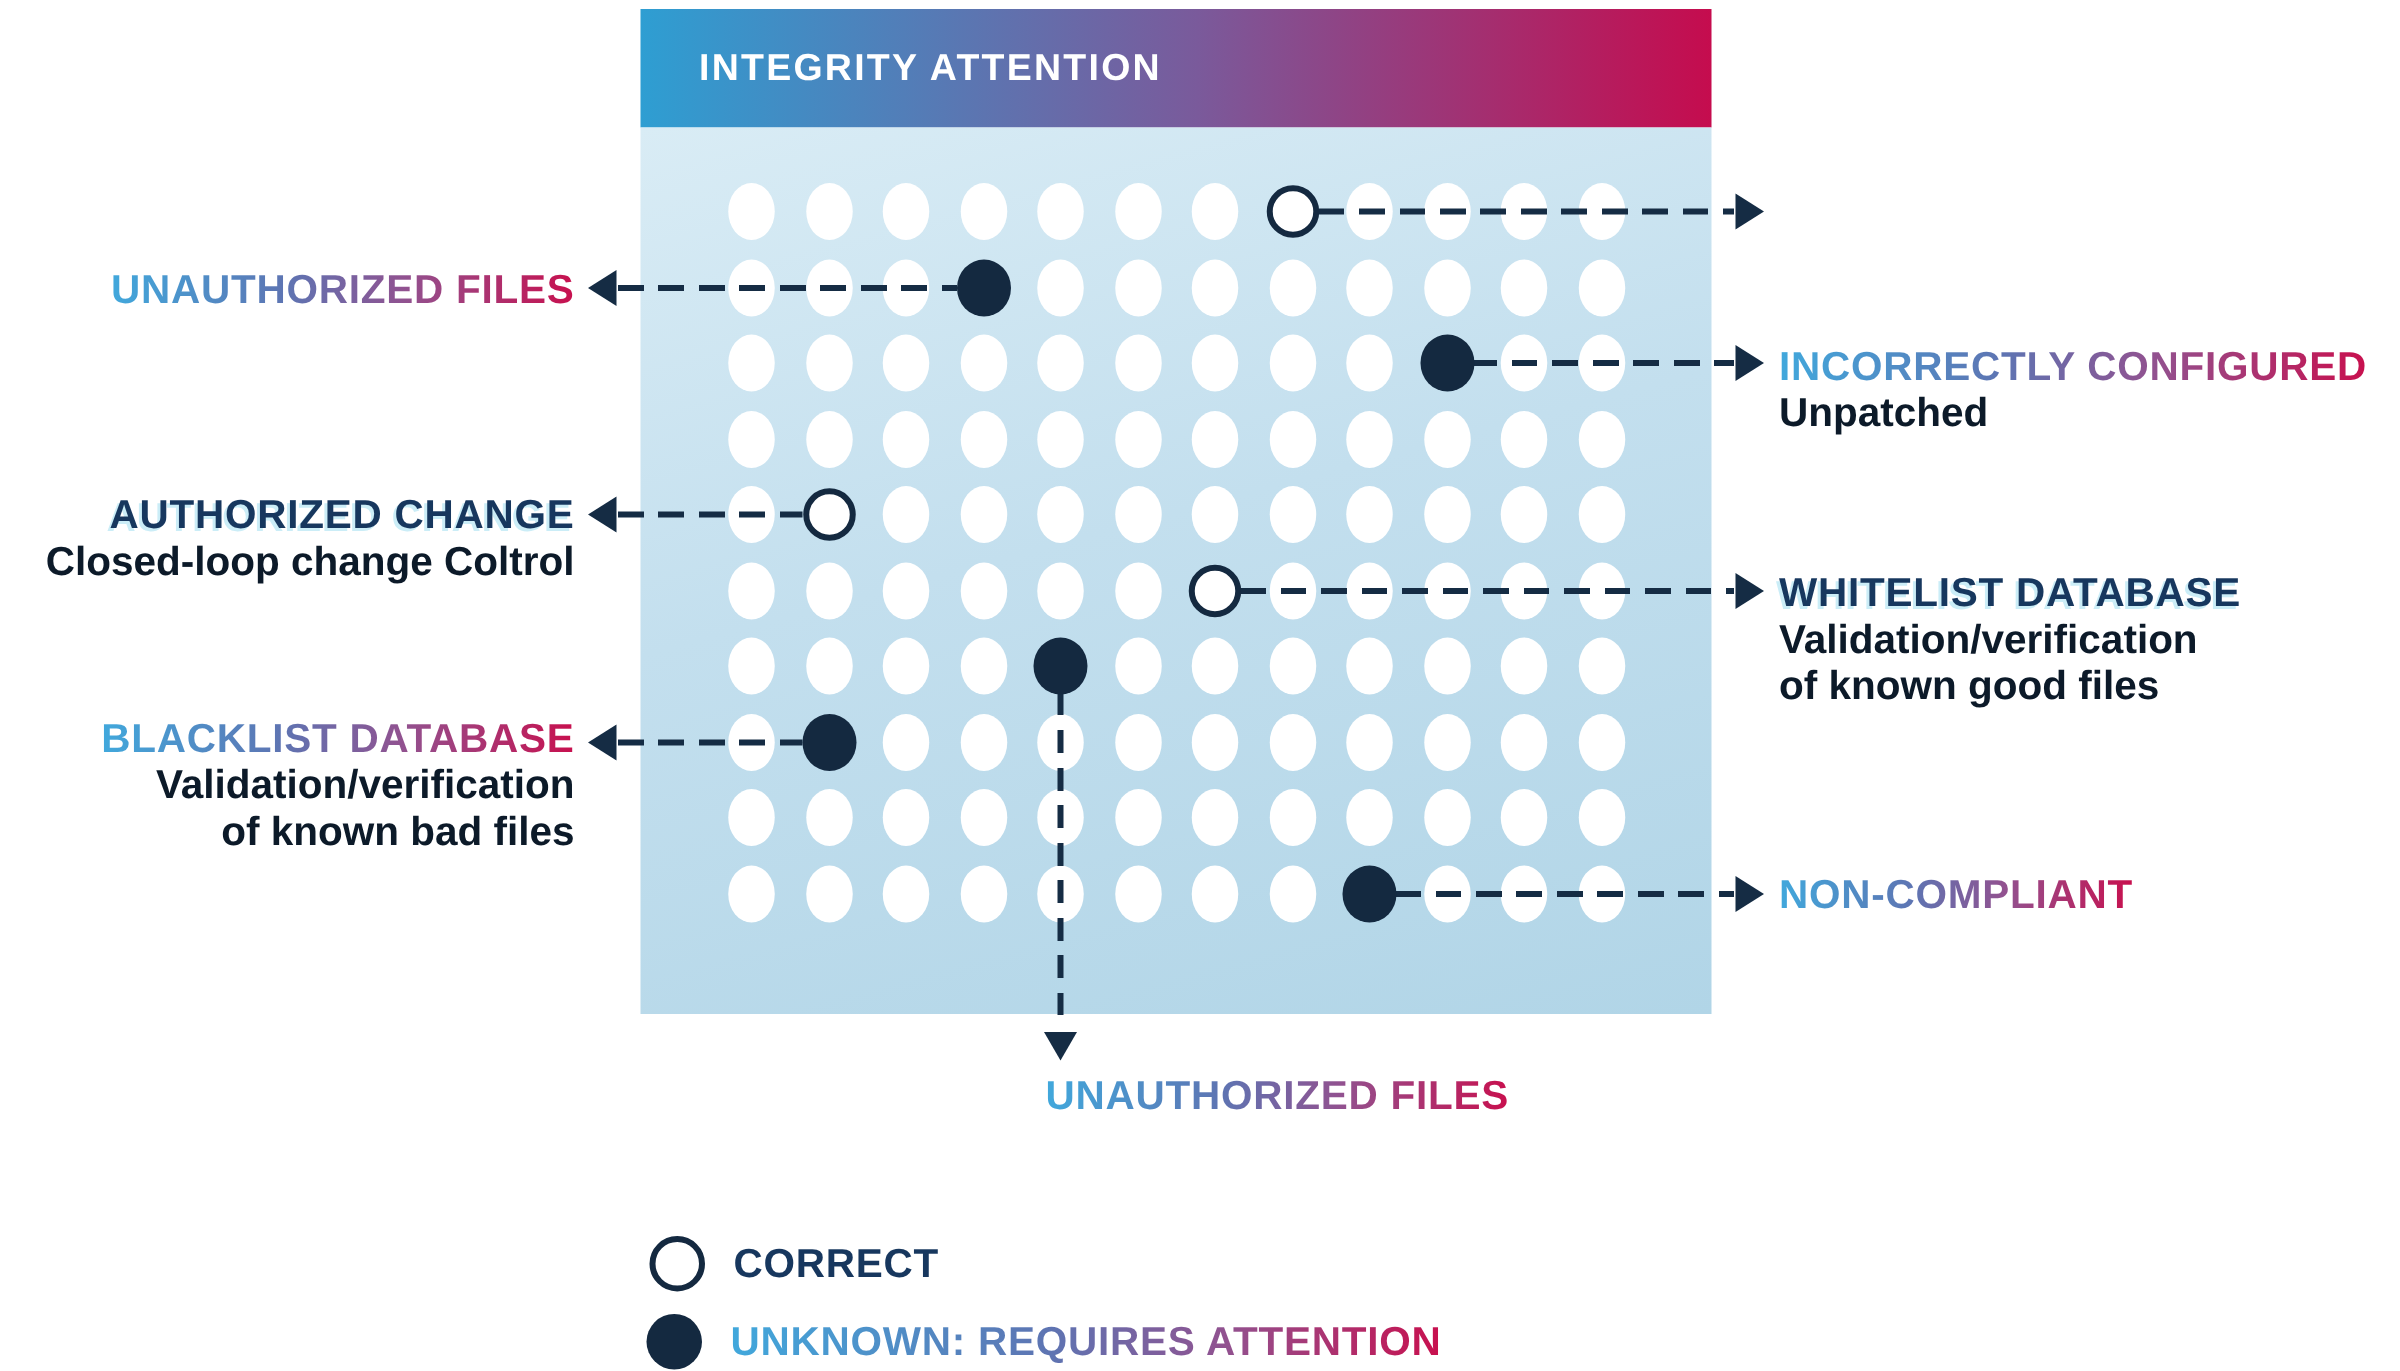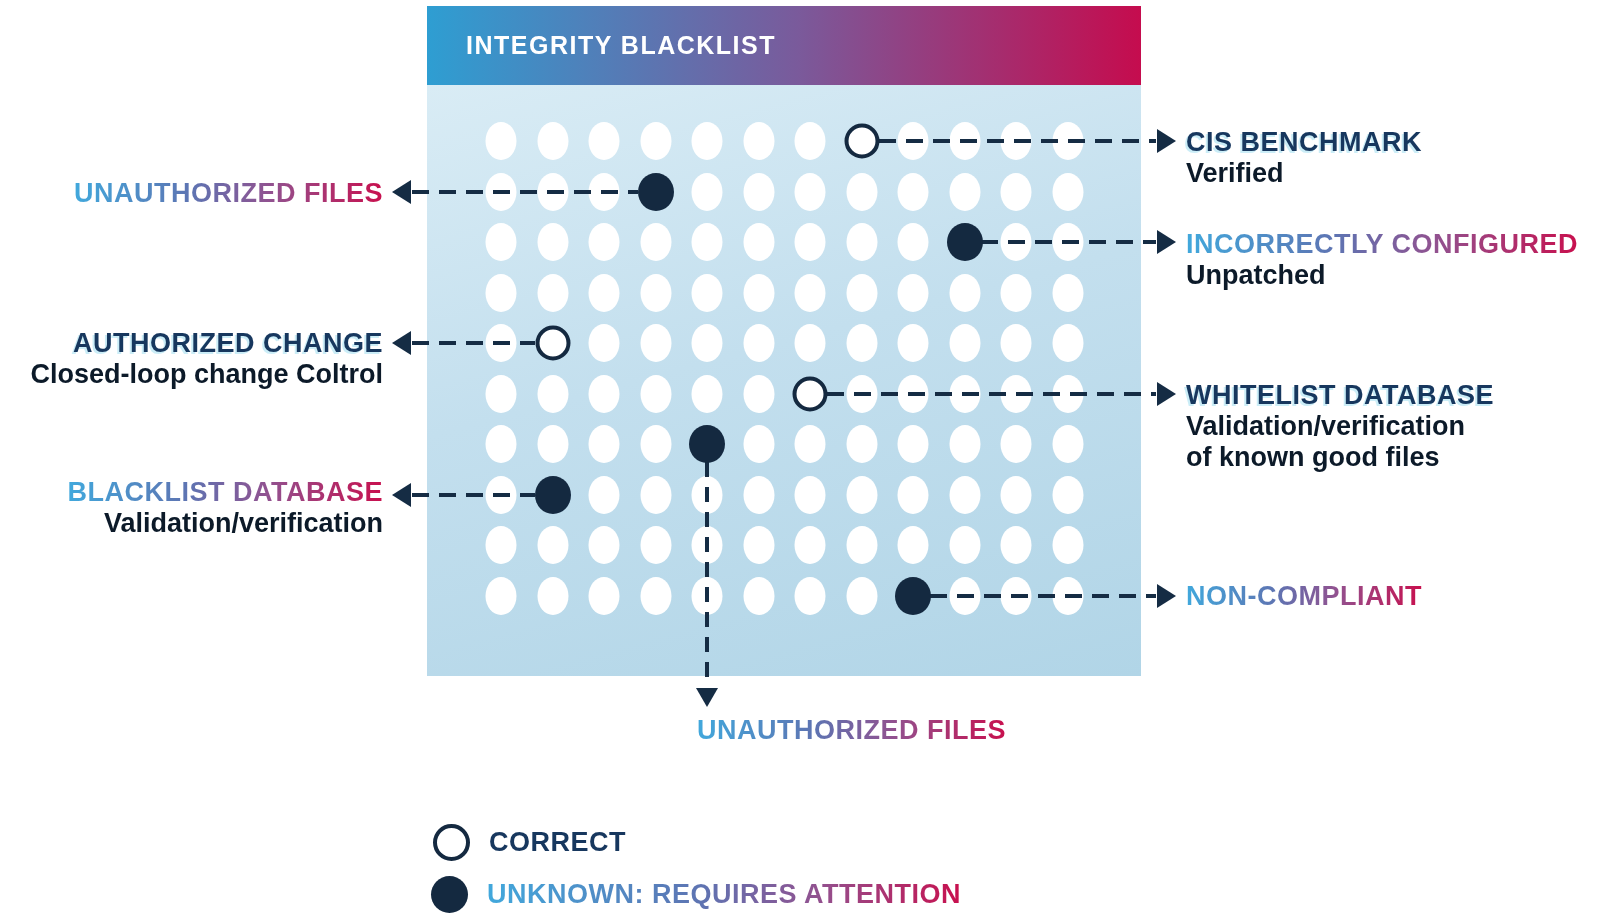--- a/index.html
+++ b/index.html
@@ -58,21 +58,21 @@
     background:linear-gradient(90deg,#41a8dc 0%, #5e74b2 45%, #92518f 70%, #c8104e 100%);
     -webkit-background-clip:text; background-clip:text; color:transparent;
   }
 </style>
 </head>
 <body>
 
 <div class="stage">
 
   <div class="panel-header">
-    <div class="panel-title">INTEGRITY BLACKLIST</div>
+    <div class="panel-title">INTEGRITY ATTENTION</div>
   </div>
   <div class="panel-body"></div>
 
   <div id="dot-field">
       <div class="dot white" style="left: 501px; top: 141px; background: rgb(255, 255, 255);"></div>
       <div class="dot white" style="left: 552.5px; top: 141px; background: rgb(255, 255, 255);"></div>
       <div class="dot white" style="left: 604px; top: 141px; background: rgb(255, 255, 255);"></div>
       <div class="dot white" style="left: 655.5px; top: 141px; background: rgb(255, 255, 255);"></div>
       <div class="dot white" style="left: 707px; top: 141px; background: rgb(255, 255, 255);"></div>
       <div class="dot white" style="left: 758.5px; top: 141px; background: rgb(255, 255, 255);"></div>
@@ -221,26 +221,23 @@
   </div>
 
   <div class="callout align-right" style="right:1217px; top:327px;">
     <div class="co-title navy">AUTHORIZED CHANGE</div>
     <div class="co-sub">Closed-loop change Coltrol</div>
   </div>
 
   <div class="callout align-right" style="right:1217px; top:476px;">
     <div class="co-title grad">BLACKLIST DATABASE</div>
     <div class="co-sub">Validation/verification</div>
-  </div>
-
-  <div class="callout" style="left:1186px; top:126px;">
-    <div class="co-title navy">CIS BENCHMARK</div>
-    <div class="co-sub">Verified</div>
-  </div>
+    <div class="co-sub">of known bad files</div>
+  </div>
+
 
   <div class="callout" style="left:1186px; top:228px;">
     <div class="co-title grad">INCORRECTLY CONFIGURED</div>
     <div class="co-sub">Unpatched</div>
   </div>
 
   <div class="callout" style="left:1186px; top:379px;">
     <div class="co-title navy">WHITELIST DATABASE</div>
     <div class="co-sub">Validation/verification</div>
     <div class="co-sub">of known good files</div>

